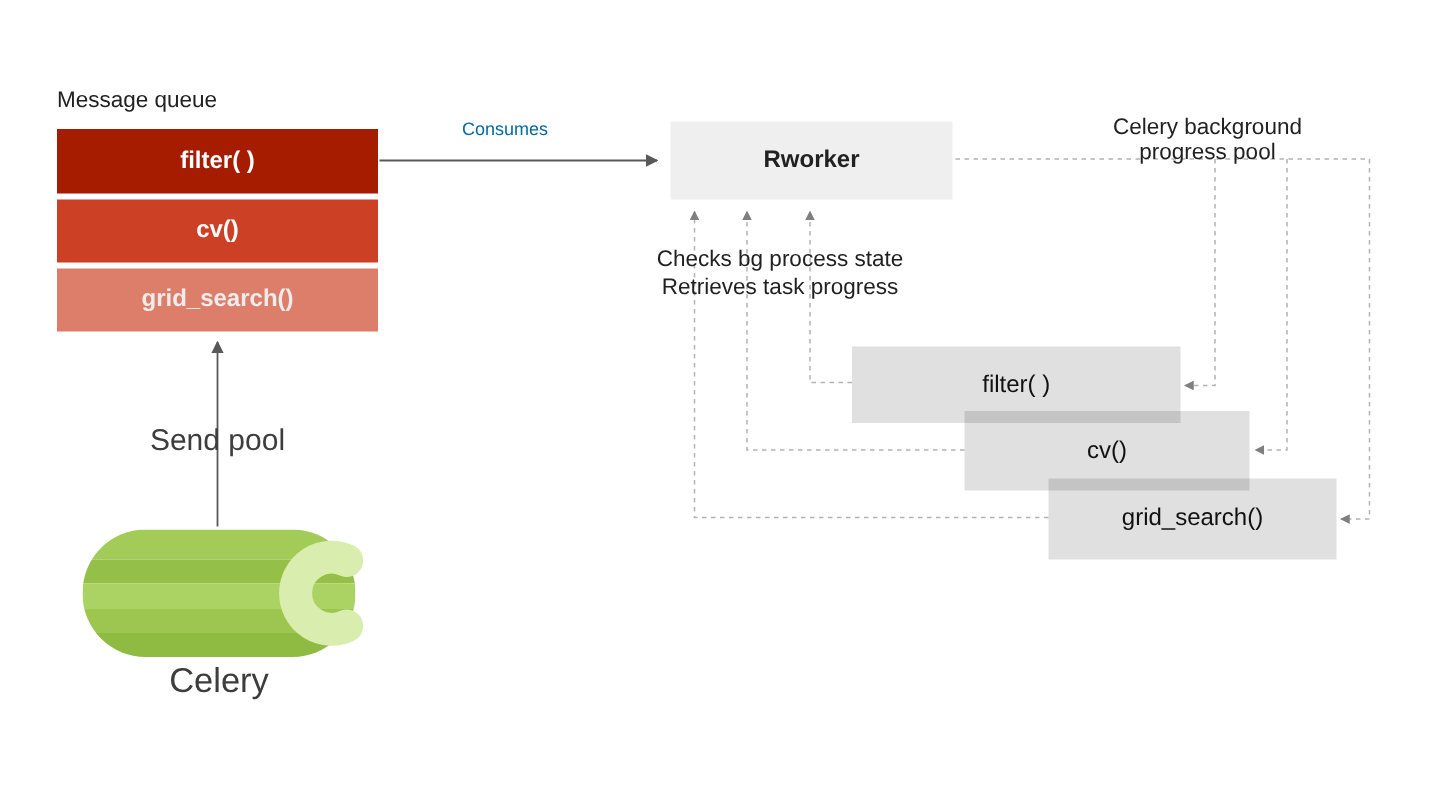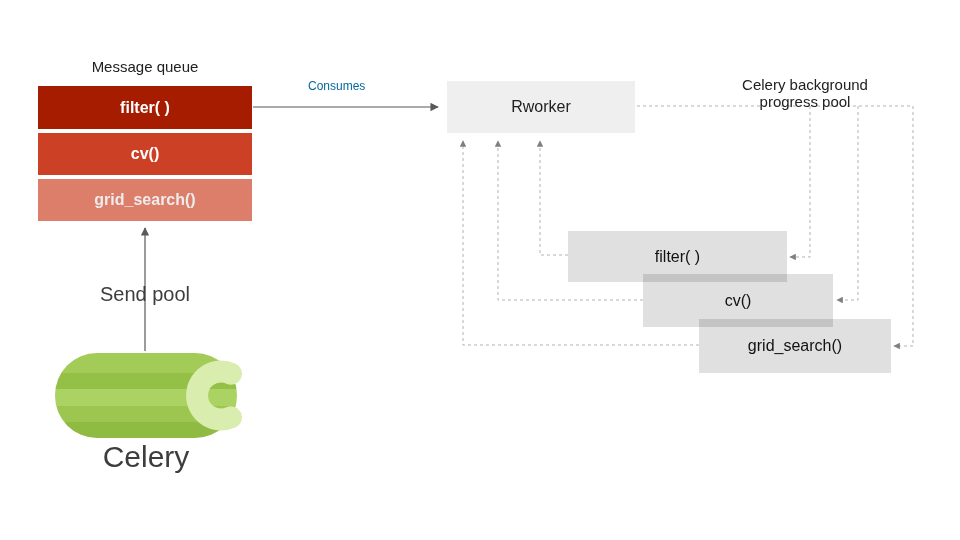--- a/index.html
+++ b/index.html
@@ -19,21 +19,21 @@
     left: 0; top: 0;
     width: 960px; height: 540px;
     z-index: 1;
   }
 
   .abs { position: absolute; }
 
   
   .mq-title {
     left: 38px; top: 58px; width: 214px;
-    text-align: center;
+    text-align: left;
     font-size: 15px; color: #212121;
     z-index: 2;
   }
   .mq-box {
     left: 38px; width: 214px; height: 42px;
     display: flex; align-items: center; justify-content: center;
     font-size: 16px; font-weight: bold; color: #ffffff;
     z-index: 2;
   }
   .mq-box-0 { top: 86px;  height: 43px; background: #a61c00; }
@@ -47,20 +47,21 @@
     z-index: 2;
   }
 
   
   .rworker {
     left: 447px; top: 81px; width: 188px; height: 52px;
     background: #efefef;
     display: flex; align-items: center; justify-content: center;
     font-size: 16px; color: #212121;
     z-index: 2;
+    font-weight: bold;
   }
 
   
   .spawns {
     left: 705px; top: 76px; width: 200px;
     text-align: center;
     font-size: 15px; line-height: 17px; color: #212121;
     z-index: 3;
   }
   .checks {
@@ -88,21 +89,21 @@
     z-index: 2;
   }
   .celery-logo {
     left: 55px; top: 353px; width: 182px; height: 85px;
     z-index: 2;
     overflow: visible;
   }
   .celery-label {
     left: 45px; top: 440px; width: 202px;
     text-align: center;
-    font-size: 30px; color: #3d3d3d;
+    font-size: 23px; color: #3d3d3d;
     z-index: 2;
   }
 </style>
 </head>
 <body>
 
 <div class="canvas">
 
   <svg class="connectors" viewBox="0 0 960 540" xmlns="http://www.w3.org/2000/svg">
     <defs>
@@ -137,20 +138,24 @@
     <div>Consumes</div>
   </div>
 
   <div class="abs rworker">Rworker</div>
 
   <div class="abs spawns">
     <div>Celery background</div>
     <div>progress pool</div>
   </div>
 
+  <div class="abs checks">
+    <div>Checks bg process state</div>
+    <div>Retrieves task progress</div>
+  </div>
 
   <div class="abs pool-box pool-box-0">filter( )</div>
   <div class="abs pool-box pool-box-1">cv()</div>
   <div class="abs pool-box pool-box-2">grid_search()</div>
 
   <div class="abs send-task">Send pool</div>
 
   <div class="abs celery-logo">
     <svg width="192" height="85" viewBox="0 0 192 85" style="overflow:visible" xmlns="http://www.w3.org/2000/svg">
       <clipPath id="celery-body-clip">

